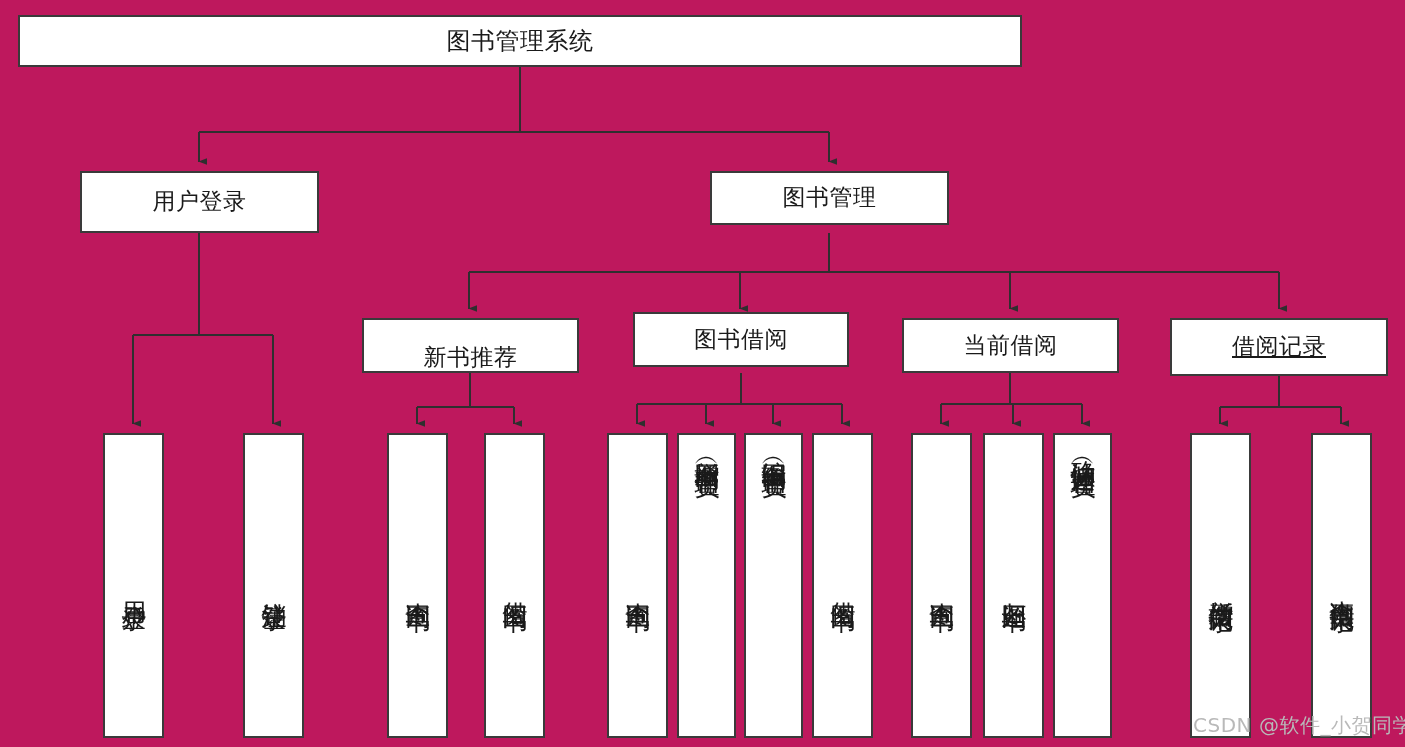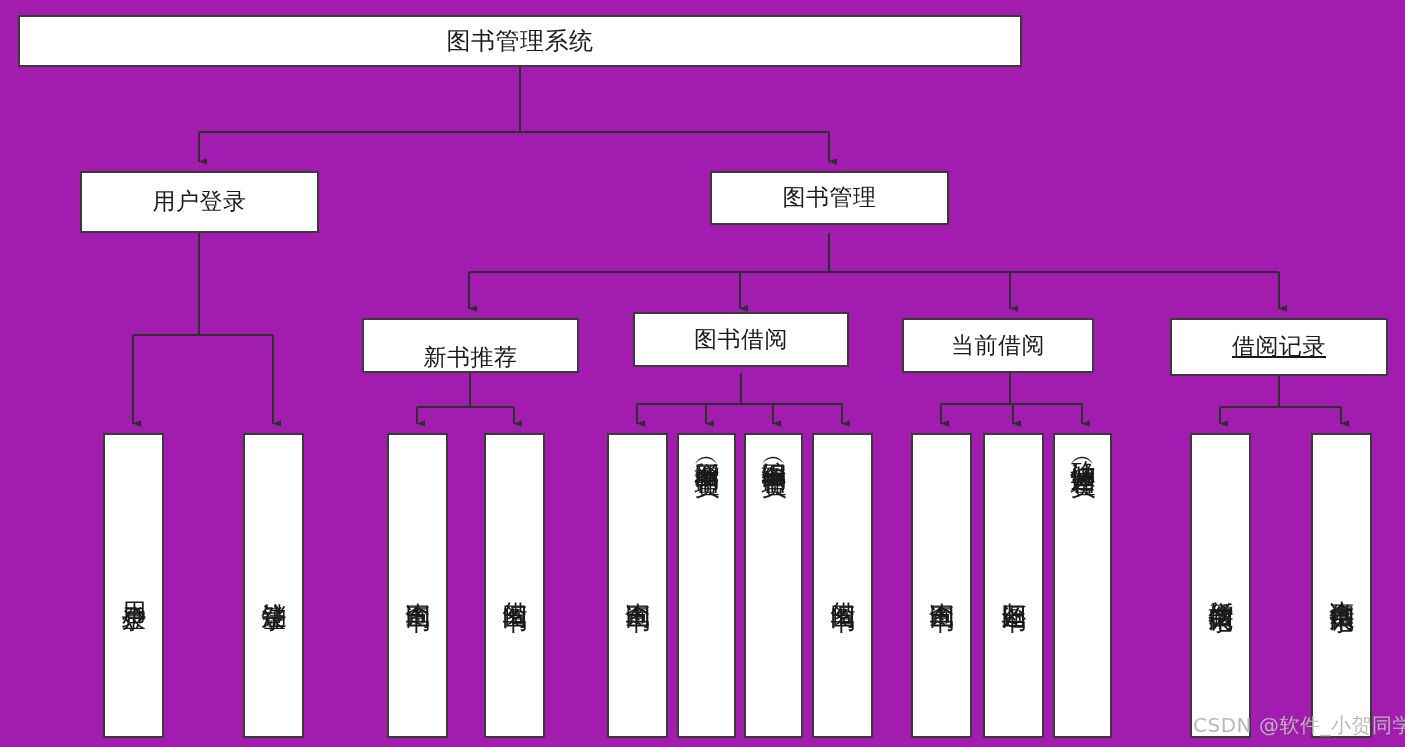--- a/index.html
+++ b/index.html
@@ -7,21 +7,21 @@
     padding: 0;
     background: #ffffff;
   }
   body {
     font-family: "DejaVu Sans", "Liberation Sans", sans-serif;
   }
   #stage {
     position: relative;
     width: 1405px;
     height: 747px;
-    background: #a21caf;
+    background: #be185d;
     overflow: hidden;
   }
   #edges {
     position: absolute;
     left: 0;
     top: 0;
     width: 1405px;
     height: 747px;
   }
   .node {
@@ -126,21 +126,21 @@
       </div>
       <div class="node horiz" style="left: 710px; top: 171px; width: 239px; height: 54px; border-color: rgb(58, 58, 58); color: rgb(26, 26, 26);">
         <span class="label">图书管理</span>
       </div>
       <div class="node horiz" style="left: 362px; top: 318px; width: 217px; height: 55px; border-color: rgb(58, 58, 58); color: rgb(26, 26, 26); align-items: flex-end;">
         <span class="label">新书推荐</span>
       </div>
       <div class="node horiz" style="left: 633px; top: 312px; width: 216px; height: 55px; border-color: rgb(58, 58, 58); color: rgb(26, 26, 26);">
         <span class="label">图书借阅</span>
       </div>
-      <div class="node horiz" style="left: 902px; top: 318px; width: 192px; height: 55px; border-color: rgb(58, 58, 58); color: rgb(26, 26, 26);">
+      <div class="node horiz" style="left: 902px; top: 318px; width: 217px; height: 55px; border-color: rgb(58, 58, 58); color: rgb(26, 26, 26);">
         <span class="label">当前借阅</span>
       </div>
       <div class="node horiz" style="left: 1170px; top: 318px; width: 218px; height: 58px; border-color: rgb(58, 58, 58); color: rgb(26, 26, 26); text-decoration: underline;">
         <span class="label">借阅记录</span>
       </div>
       <div class="node vert" style="left: 103px; top: 433px; width: 61px; height: 305px; border-color: rgb(58, 58, 58); color: rgb(26, 26, 26);">
         <span class="label">用户登录</span>
       </div>
       <div class="node vert" style="left: 243px; top: 433px; width: 61px; height: 305px; border-color: rgb(58, 58, 58); color: rgb(26, 26, 26);">
         <span class="label">注销登录</span>

